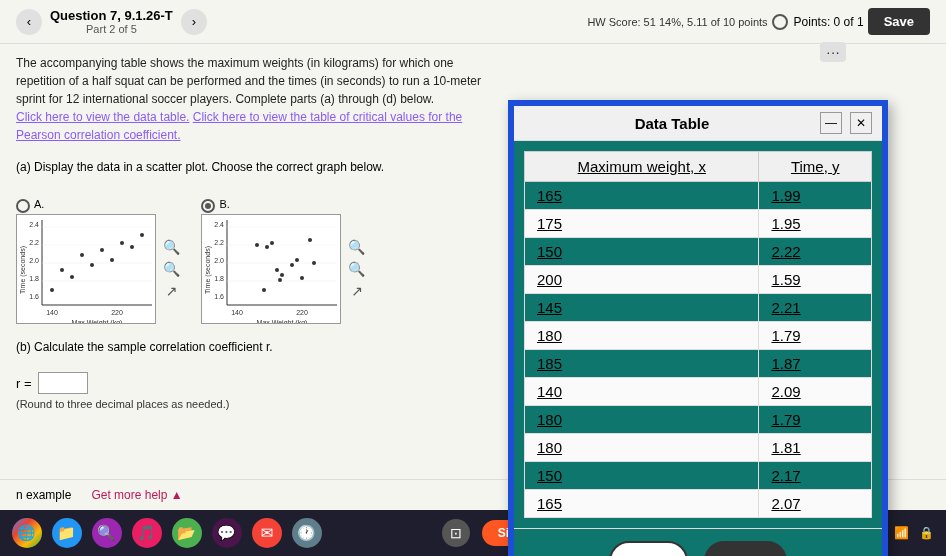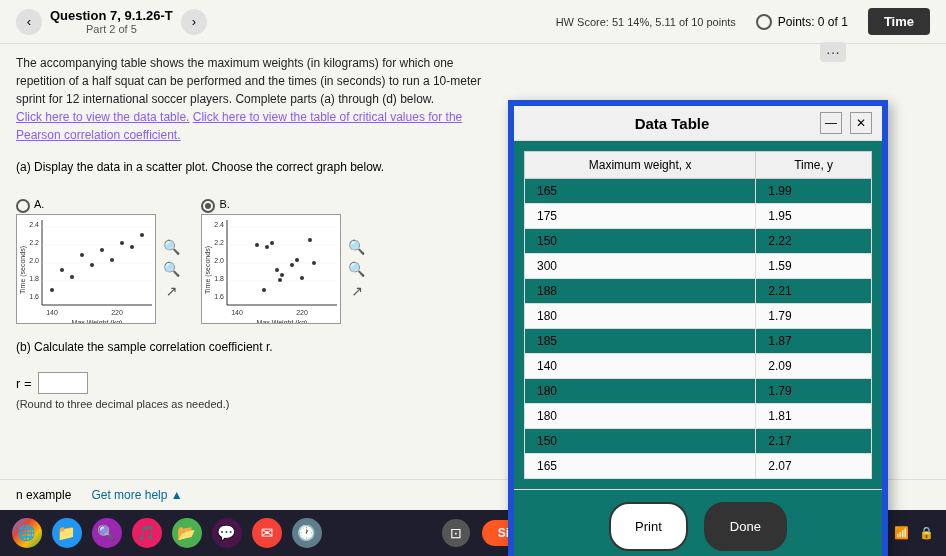--- a/index.html
+++ b/index.html
@@ -63,21 +63,21 @@
     }
 
     .question-part {
       font-size: 11px;
       color: #555;
     }
 
     .header-score {
       display: flex;
       align-items: center;
-      gap: 20px;
+      gap: 4px;
       font-size: 12px;
     }
 
     .points-info {
       display: flex;
       align-items: center;
       gap: 6px;
     }
 
     .circle-icon {
@@ -242,21 +242,21 @@
       display: flex;
       align-items: center;
       gap: 20px;
       padding: 8px 16px;
       border-top: 1px solid #ddd;
       font-size: 12px;
       background: #f5f5f0;
     }
 
     .get-help-link {
-      color: #0369a1;
+      color: #be185d;
       text-decoration: none;
       cursor: pointer;
     }
 
     
     .data-table-modal {
       position: absolute;
       top: 100px;
       left: 508px;
       width: 380px;
@@ -299,21 +299,22 @@
       justify-content: center;
     }
 
     .modal-body {
       padding: 10px;
     }
 
     .data-table {
       width: 100%;
       border-collapse: collapse;
-      font-size: 12px;
+      font-size: 15px;
+      text-decoration: underline;
     }
 
     .data-table th {
       background: #f0f0f0;
       border: 1px solid #ccc;
       padding: 6px 12px;
       text-align: center;
       font-weight: normal;
     }
 
@@ -470,21 +471,21 @@
       </div>
       <button class="nav-arrow">›</button>
     </div>
 
     <div class="header-score">
       <span class="hw-score">HW Score: 51 14%, 5.11 of 10 points</span>
       <div class="points-info">
         <span class="circle-icon"></span>
         <span>Points: 0 of 1</span>
       </div>
-      <button class="save-btn">Time</button>
+      <button class="save-btn">Save</button>
     </div>
   </div>
 
   <div class="problem-area">
     <span>The accompanying table shows the maximum weights (in kilograms) for which one repetition of a half squat can be performed and the times (in seconds) to run a 10-meter sprint for 12 international soccer players. Complete parts (a) through (d) below.</span><br>
     <a href="#">Click here to view the data table.</a>
     <span> </span>
     <a href="#">Click here to view the table of critical values for the Pearson correlation coefficient.</a>
   </div>
 
@@ -637,25 +638,25 @@
             </tr>
             <tr>
               <td>175</td>
               <td>1.95</td>
             </tr>
             <tr>
               <td>150</td>
               <td>2.22</td>
             </tr>
             <tr>
-              <td>300</td>
+              <td>200</td>
               <td>1.59</td>
             </tr>
             <tr>
-              <td>188</td>
+              <td>145</td>
               <td>2.21</td>
             </tr>
             <tr>
               <td>180</td>
               <td>1.79</td>
             </tr>
             <tr>
               <td>185</td>
               <td>1.87</td>
             </tr>

